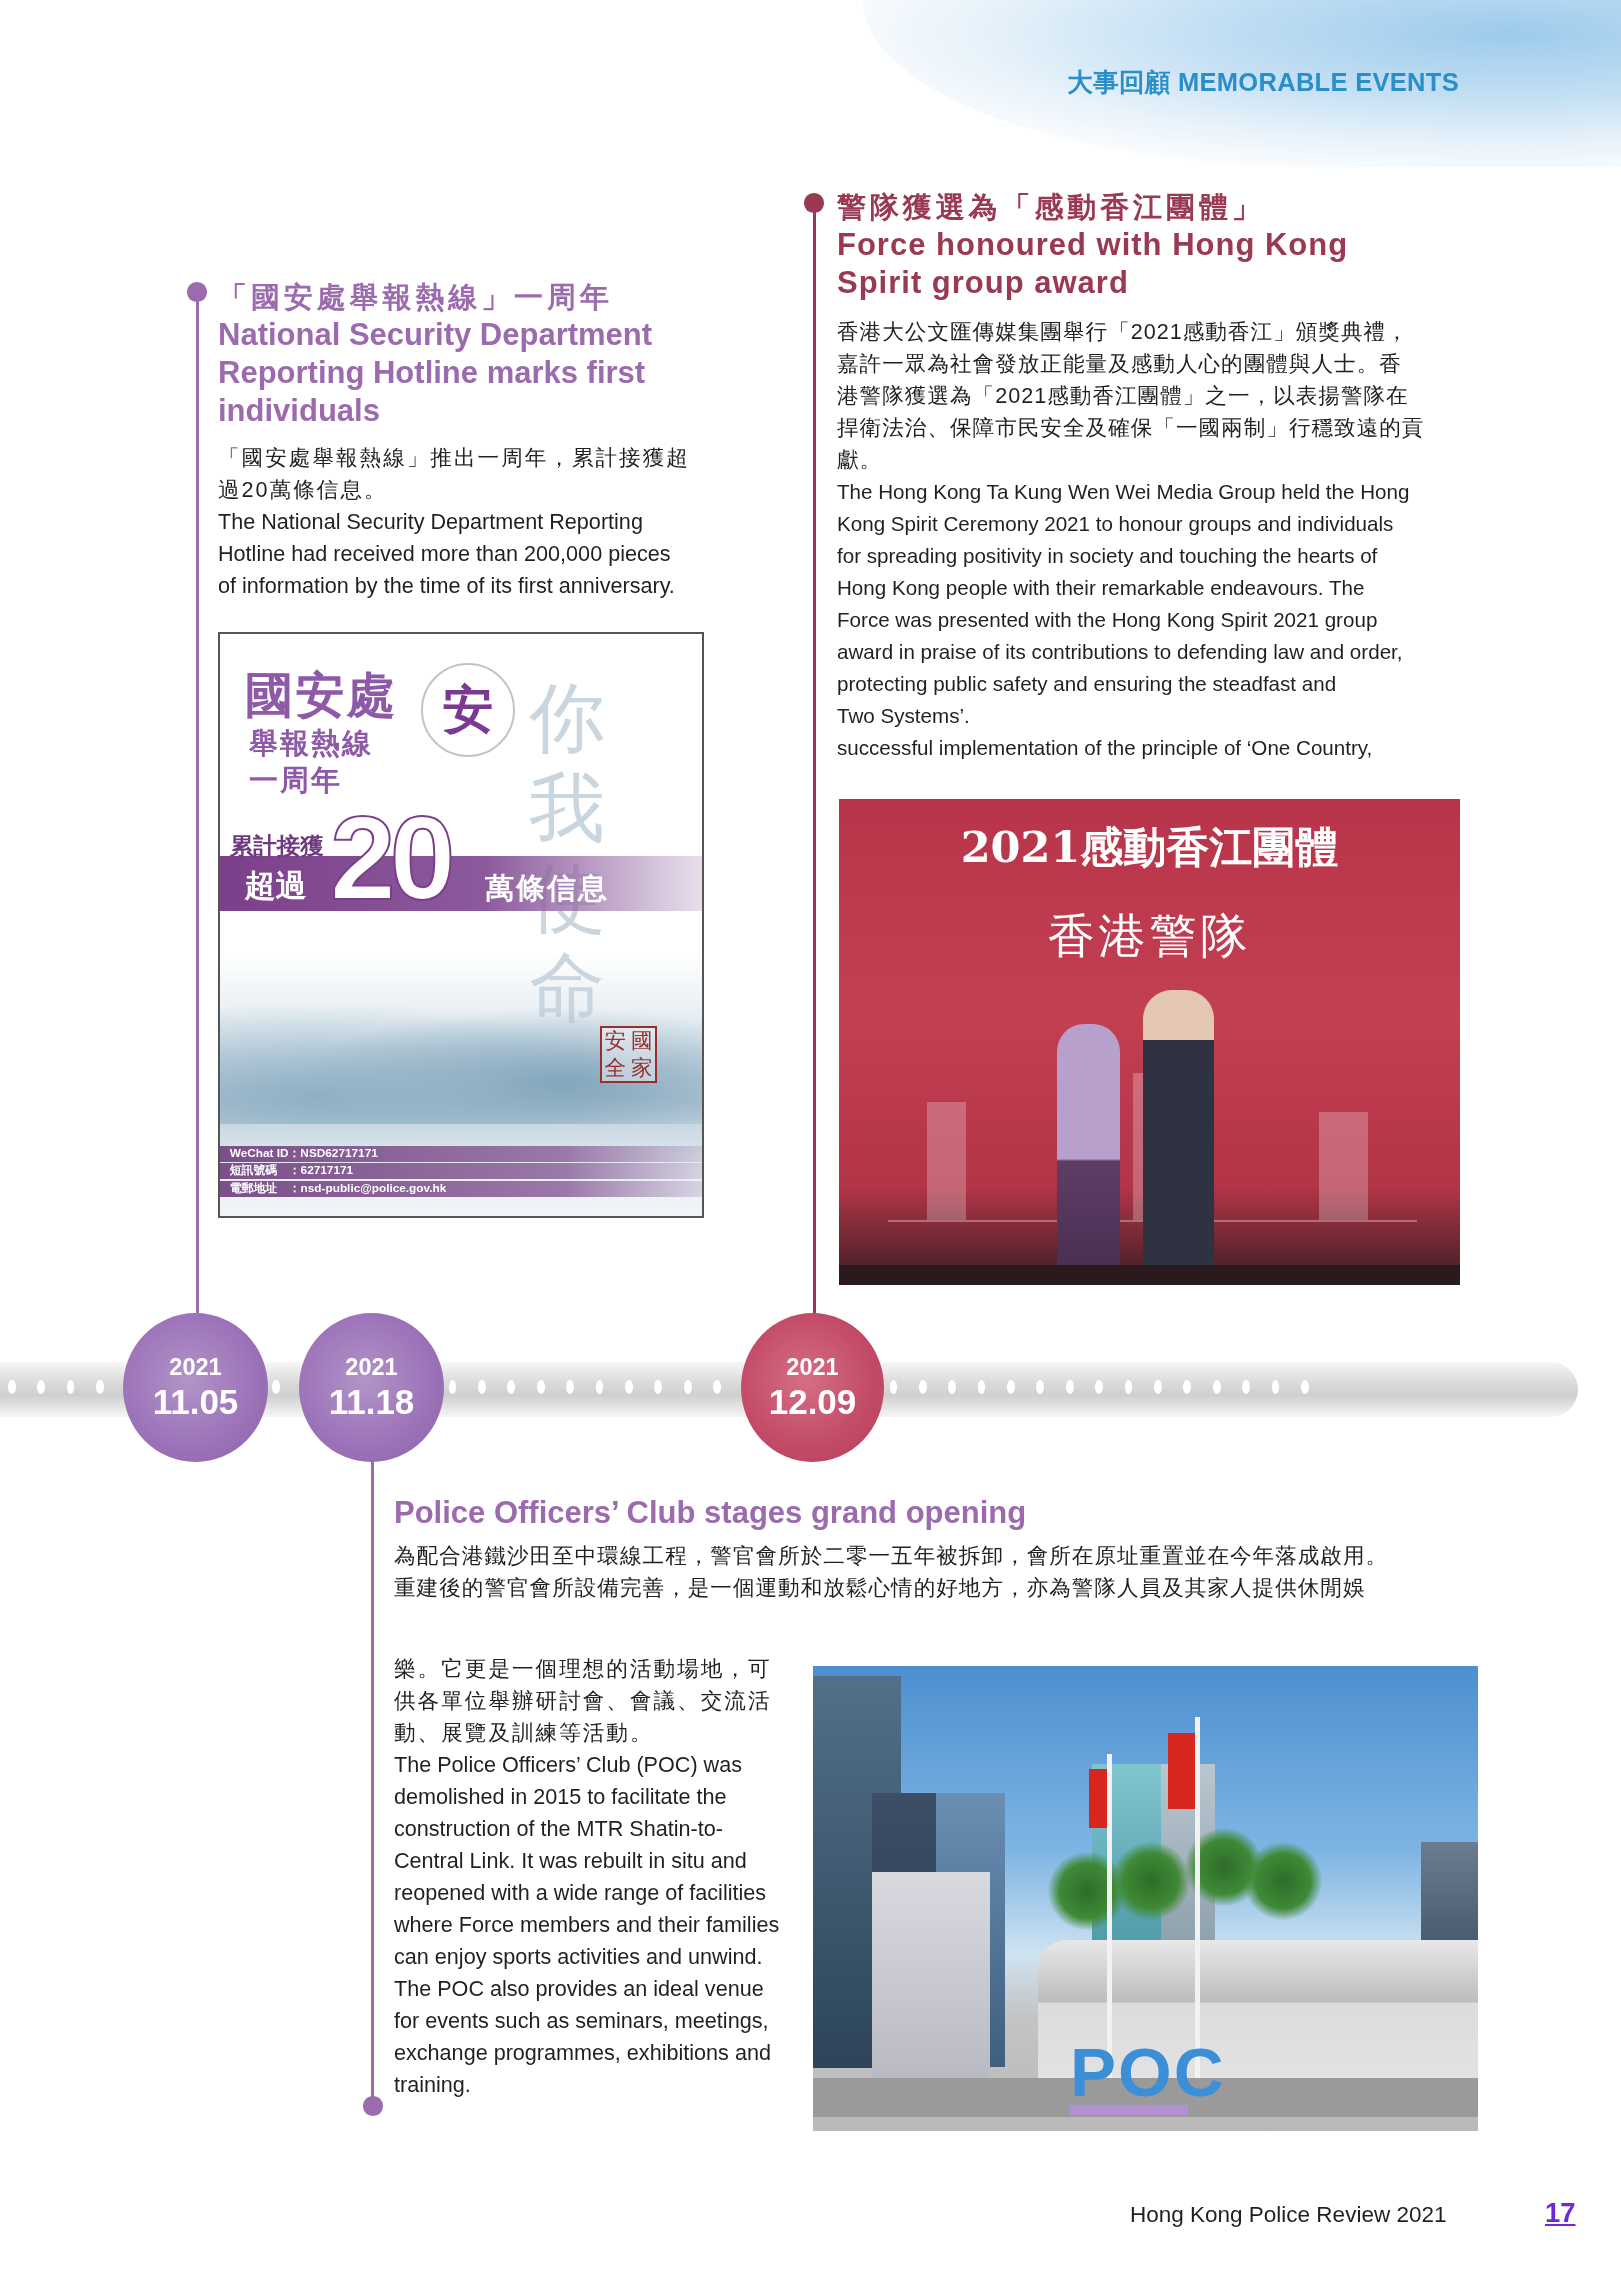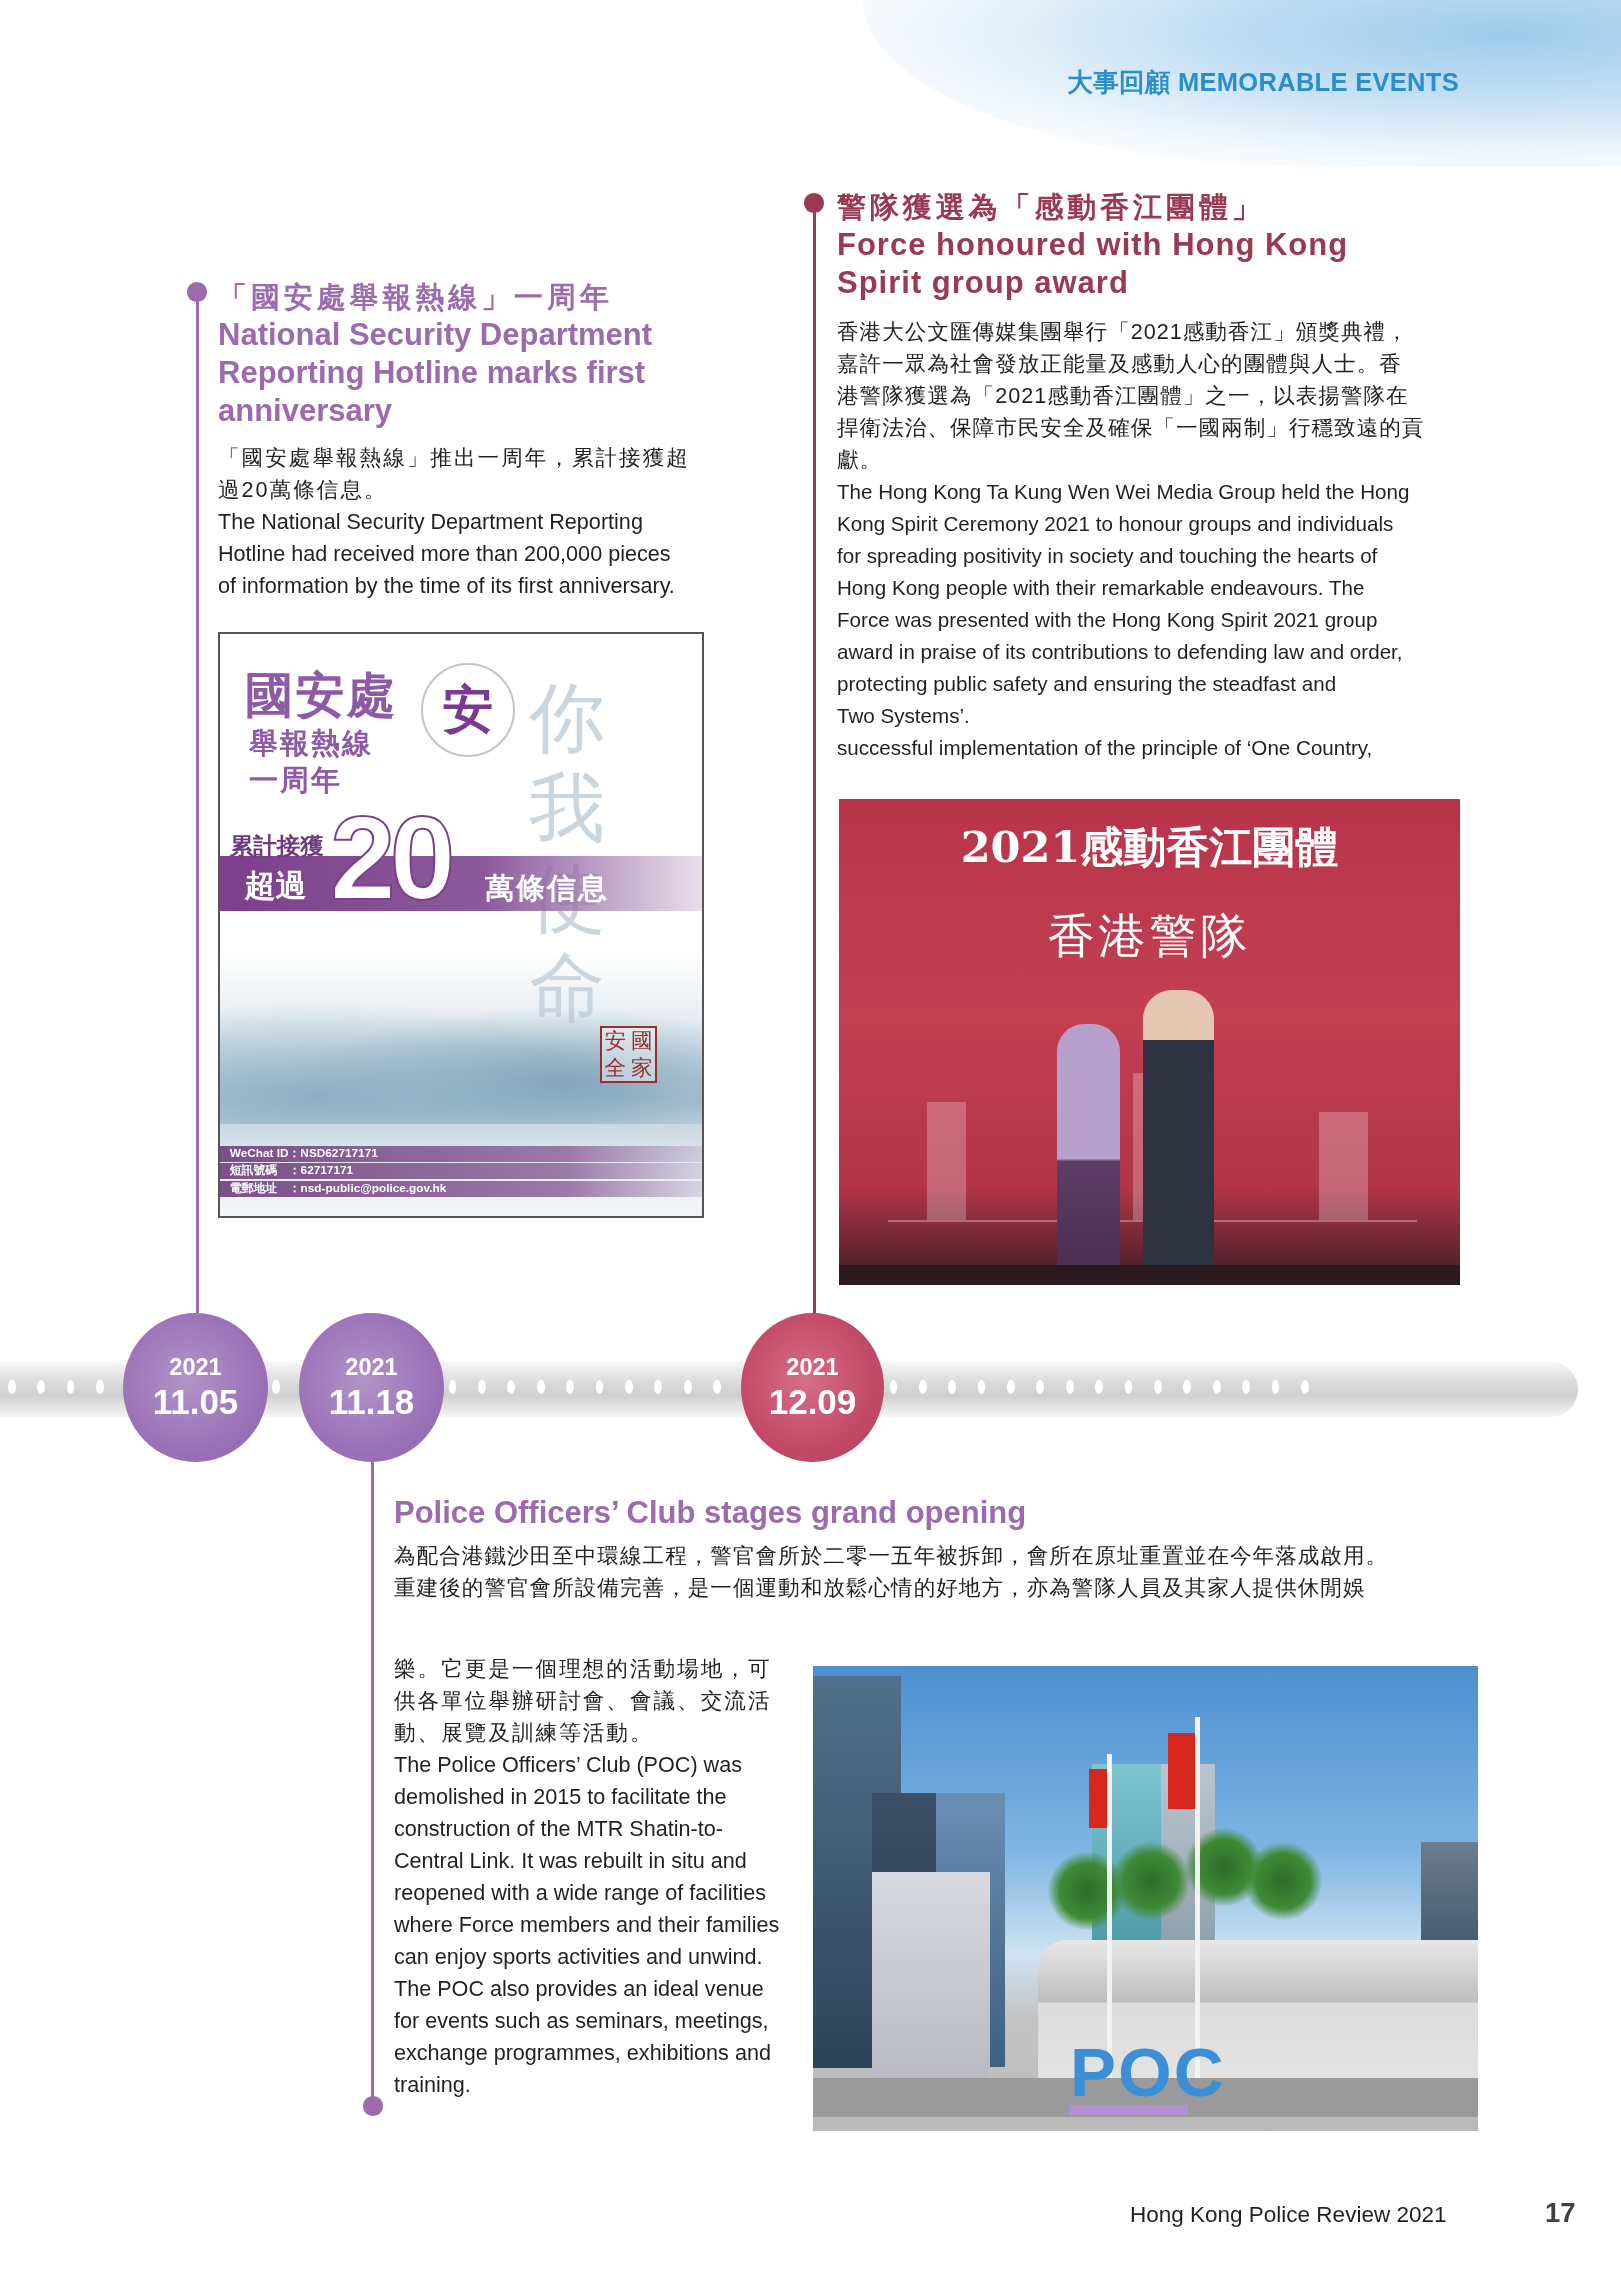--- a/index.html
+++ b/index.html
@@ -73,37 +73,37 @@
   .poc .bldg { position:absolute; background:linear-gradient(180deg,#52708a,#2d4458); }
   .poc .club { position:absolute; left:225px; top:274px; width:441px; height:176px; background:linear-gradient(180deg,#e8e8e8 0%,#bdbdbd 35%,#dcdcdc 36%,#e5e5e5 100%); border-radius:29px 0 0 0; }
   .poc .pole { position:absolute; width:4.9px; background:#f2f2f2; }
   .poc .flag { position:absolute; background:#d7261e; }
   .poc .letters { position:absolute; left:257px; top:372px; font-size:69px; font-weight:bold; color:#3a8fd6; letter-spacing:2px; line-height:69px; }
   .poc .base { position:absolute; left:257px; top:439px; width:118px; height:9.8px; background:#b48fd2; }
   .poc .road { position:absolute; left:0; top:412px; width:665px; height:39px; background:#9a9a9a; }
   .poc .palm { position:absolute; width:78px; height:78px; border-radius:50%; background:radial-gradient(circle,#2e6b2a 0%,#3f8a36 50%,rgba(63,138,54,0) 72%); }
 
   .footer-text { position:absolute; left:1130px; top:2202px; font-size:22.5px; color:#231f20; }
-  .page-num { position:absolute; left:1545px; top:2197px; font-size:27.4px; font-weight:bold; color:#404040; }
+  .page-num { position:absolute; left:1545px; top:2197px; font-size:27.4px; font-weight:bold; color:#6d28d9;text-decoration:underline; }
 </style>
 </head>
 <body>
 
 <div class="wash"></div>
 <div class="header-title">大事回顧 MEMORABLE EVENTS</div>
 
 <div class="vline" style="left:196px; top:292px; height:1021px; background:#9b6bae;"></div>
 <div class="dot" style="left:187px; top:282px; background:#9b6bae;"></div>
 
 <div style="position:absolute; left:218px; top:279px; width:490px;">
   <div class="h-zh purple">「國安處舉報熱線」一周年</div>
   <div class="h-en purple">
     <div>National Security Department</div>
     <div>Reporting Hotline marks first</div>
-    <div>anniversary</div>
+    <div>individuals</div>
   </div>
   <div class="body-zh" style="margin-top:11.8px;">
     <div>「國安處舉報熱線」推出一周年，累計接獲超</div>
     <div>過20萬條信息。</div>
   </div>
   <div class="body-en">
     <div>The National Security Department Reporting</div>
     <div>Hotline had received more than 200,000 pieces</div>
     <div>of information by the time of its first anniversary.</div>
   </div>

